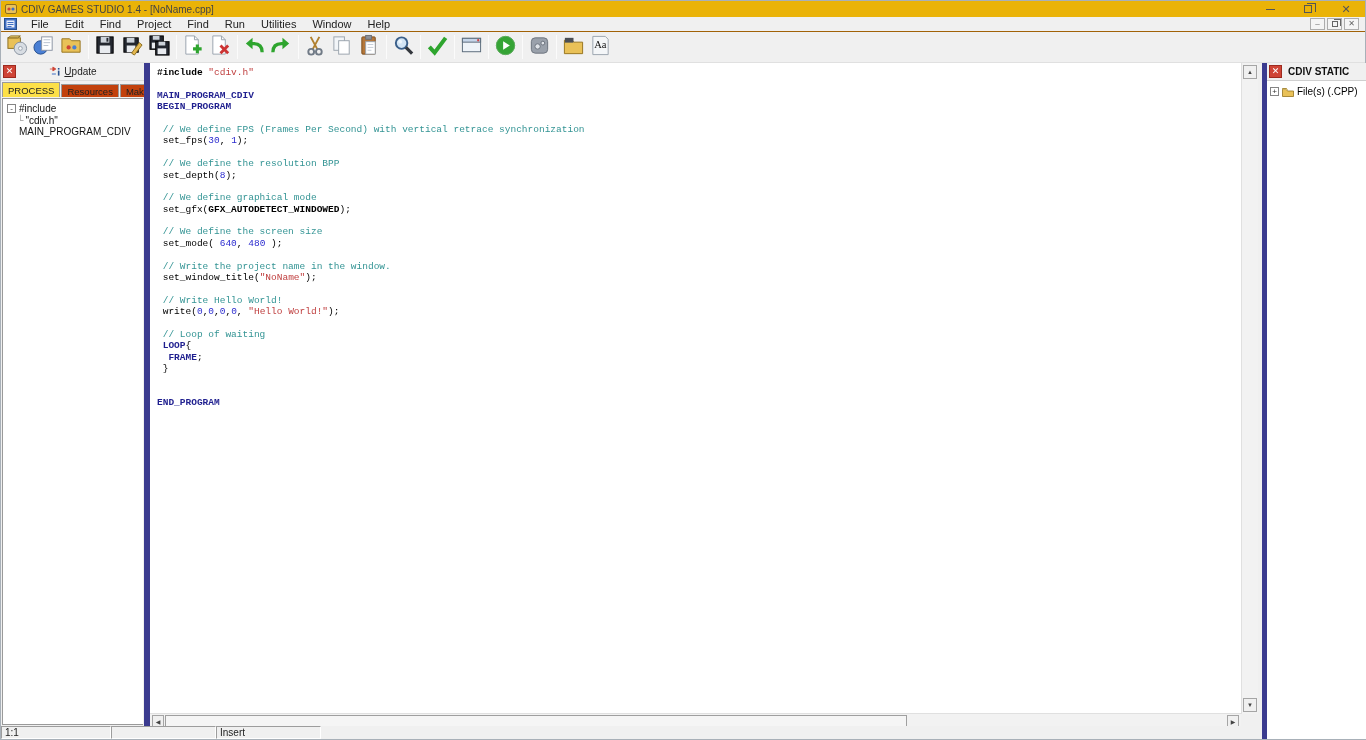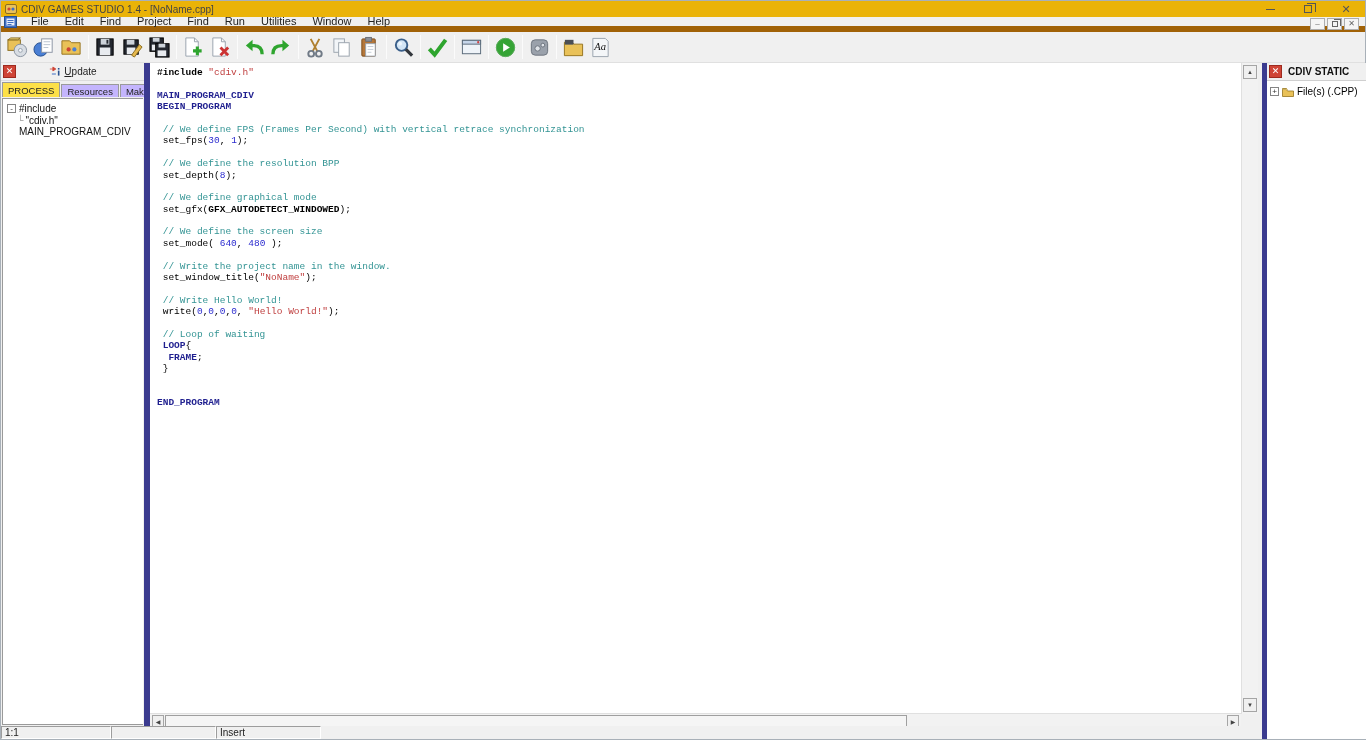--- a/index.html
+++ b/index.html
@@ -17,53 +17,53 @@
   .app-icon{width:12px;height:12px;margin:0 4px 0 4px;display:inline-block;}
   .win-controls{position:absolute;right:0;top:0;height:16px;display:flex;}
   .win-btn{width:38px;height:16px;display:flex;align-items:center;justify-content:center;color:#555;font-size:10px;}
   .glyph-min{width:9px;height:1px;background:#555;display:inline-block;}
   .glyph-restore{width:8px;height:8px;border:1px solid #555;position:relative;display:inline-block;}
   .glyph-restore::before{content:"";position:absolute;left:2px;top:-3px;width:8px;height:8px;border:1px solid #555;border-left:none;border-bottom:none;}
   .glyph-close{font-size:11px;line-height:11px;color:#555;}
 
   
   .menubar{position:absolute;left:0;top:16px;width:100%;height:15px;background:#f0f0f0;
-    display:flex;align-items:center;font-size:11px;color:#222;border-bottom:6px solid #a16207;}
+    display:flex;align-items:center;font-size:11px;color:#222;border-bottom:1px solid #a16207;}
   .mdi-doc-icon{width:13px;height:12px;margin:0 6px 0 3px;display:inline-block;}
   .menu-item{padding:0 8px;height:15px;line-height:15px;cursor:default;}
   .mdi-controls{position:absolute;right:6px;top:1px;display:flex;gap:2px;}
   .mdi-btn{width:15px;height:12px;border:1px solid #adadad;background:#f5f5f5;
     display:flex;align-items:center;justify-content:center;font-size:8px;color:#666;line-height:8px;}
   .mdi-restore-glyph{width:6px;height:6px;border:1px solid #666;position:relative;display:inline-block;}
   .mdi-restore-glyph::before{content:"";position:absolute;left:1px;top:-3px;width:6px;height:6px;border:1px solid #666;border-left:none;border-bottom:none;}
 
   
   .toolbar{position:absolute;left:0;top:31px;width:100%;height:31px;background:#f0f0f0;
     display:flex;align-items:center;padding-left:3px;border-bottom:1px solid #e0e0e0;}
   .tb-group{display:flex;align-items:center;}
   .tb-sep{width:1px;height:24px;background:#c9c9c9;border-right:1px solid #fbfbfb;margin:0 3px;}
-  .tb-btn{width:27px;height:27px;display:flex;align-items:center;justify-content:center;cursor:default;font-style:italic;}
+  .tb-btn{width:27px;height:27px;display:flex;align-items:flex-start;justify-content:center;cursor:default;}
   .tb-btn svg{width:23px;height:23px;}
 
   
   .left-panel{position:absolute;left:0;top:62px;width:143px;bottom:13px;background:#f0f0f0;}
   .splitter-left{position:absolute;left:143px;top:62px;width:6px;bottom:13px;background:var(--c-split);}
   .editor{position:absolute;left:149px;top:62px;width:1112px;height:665px;background:#f0f0f0;}
   .splitter-right{position:absolute;left:1261px;top:62px;width:5px;bottom:0;background:var(--c-split);}
   .right-panel{position:absolute;left:1266px;top:62px;width:100px;bottom:0;background:#fff;}
 
   
   .lp-header{height:18px;display:flex;align-items:center;background:#f0f0f0;border-bottom:1px solid #dcdcdc;position:relative;}
   .close-box{width:13px;height:13px;background:#cf4436;border:1px solid #9e2a1f;color:#fff;
     font-size:9px;line-height:11px;text-align:center;margin-left:2px;}
   .update-btn{position:absolute;left:50%;transform:translateX(-50%);display:flex;align-items:center;font-size:10px;color:#222;}
   .update-btn u{text-decoration:underline;}
   .update-icon{width:13px;height:11px;margin-right:3px;display:inline-block;}
   .lp-tabs{height:16px;display:flex;align-items:flex-end;padding-left:1px;font-size:9.5px;color:#222;}
-  .lp-tab{padding:1px 5px 1px 5px;border:1px solid #9a9a9a;border-bottom:none;background:#c4b5fd;
+  .lp-tab{padding:1px 5px 1px 5px;border:1px solid #9a9a9a;border-bottom:none;background:#c2410c;
     margin-right:1px;height:13px;line-height:11px;white-space:nowrap;}
   .lp-tab.active{height:15px;line-height:13px;background:#fde047;font-weight:normal;}
   .lp-tree{position:absolute;left:1px;top:35px;right:1px;bottom:1px;background:#fff;
     border:1px solid #9a9a9a;border-right:none;font-size:10px;color:#111;padding-top:4px;overflow:hidden;}
   .tree-row{height:11.5px;line-height:11.5px;display:flex;align-items:center;white-space:nowrap;}
   .expander{width:9px;height:9px;border:1px solid #848484;background:#fff;display:inline-flex;
     align-items:center;justify-content:center;font-size:8px;line-height:7px;color:#333;margin-right:3px;flex:none;}
   .tree-connector{color:#9a9a9a;margin-right:2px;font-size:9px;}
   .tree-folder{width:12px;height:10px;margin-right:3px;display:inline-block;flex:none;}
 

